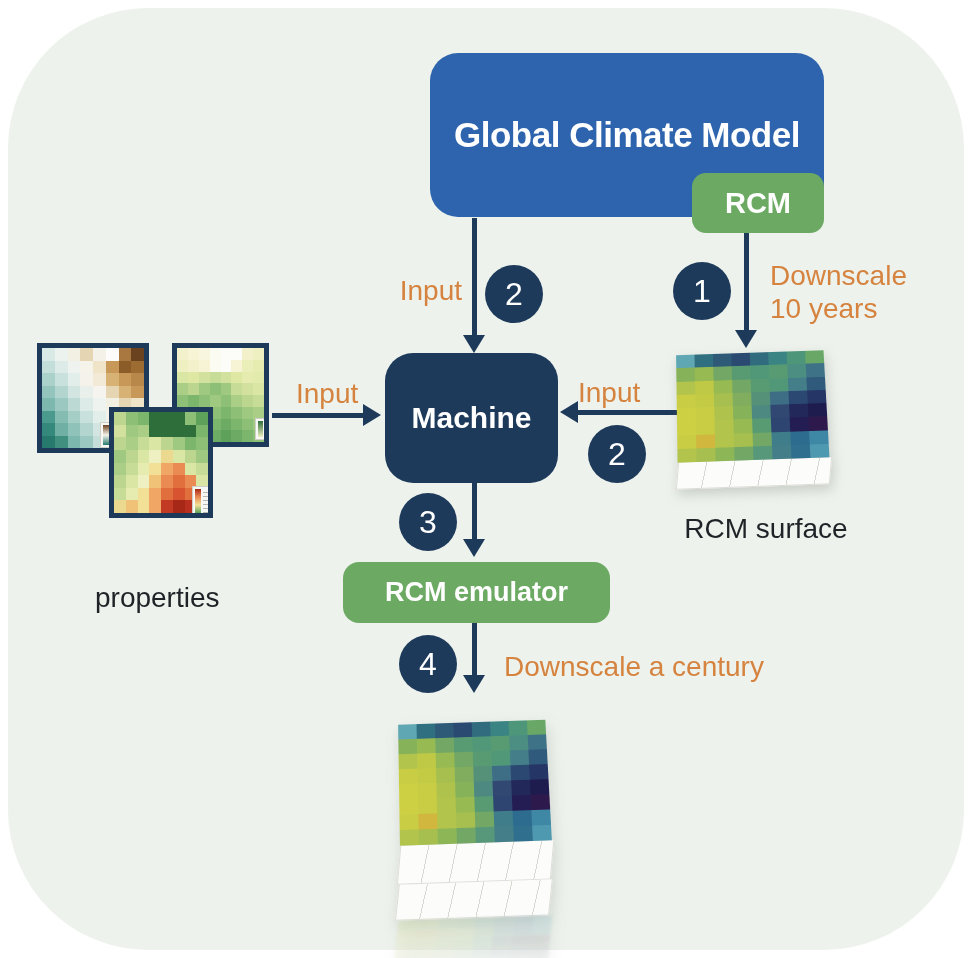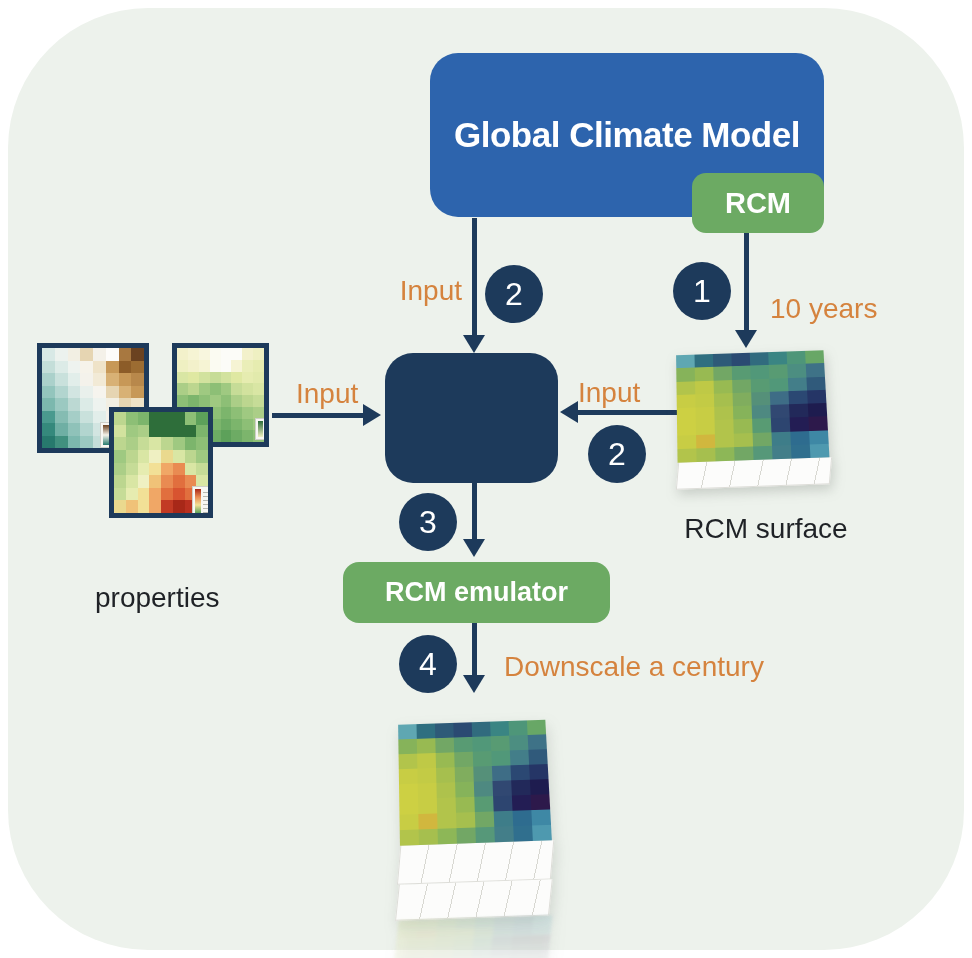--- a/index.html
+++ b/index.html
@@ -90,23 +90,24 @@
 </div>
 
 <div class="abs vline" style="left:472px;top:218px;height:118px;"></div>
 <div class="abs head-down" style="left:463px;top:335px;"></div>
 <div class="abs olabel" style="left:370px;top:274px;width:92px;text-align:right;">Input</div>
 <div class="abs badge" style="left:485px;top:265px;">2</div>
 
 <div class="abs vline" style="left:744px;top:233px;height:98px;"></div>
 <div class="abs head-down" style="left:735px;top:330px;"></div>
 <div class="abs badge" style="left:673px;top:262px;">1</div>
-<div class="abs olabel" style="left:770px;top:259px;"><br><span>10 years</span></div>
+<div class="abs olabel" style="left:770px;top:259px;"><span>Downscale</span><br><span>10 years</span></div>
 
 <div class="abs ml-box">
+  <span class="lbl">Machine</span>
 </div>
 
 <div class="abs hline" style="left:272px;top:413px;width:92px;"></div>
 <div class="abs head-right" style="left:363px;top:404px;"></div>
 <div class="abs olabel" style="left:296px;top:377px;">Input</div>
 
 <div class="abs hline" style="left:578px;top:410px;width:100px;"></div>
 <div class="abs head-left" style="left:560px;top:401px;"></div>
 <div class="abs olabel" style="left:578px;top:376px;">Input</div>
 <div class="abs badge" style="left:588px;top:425px;">2</div>

